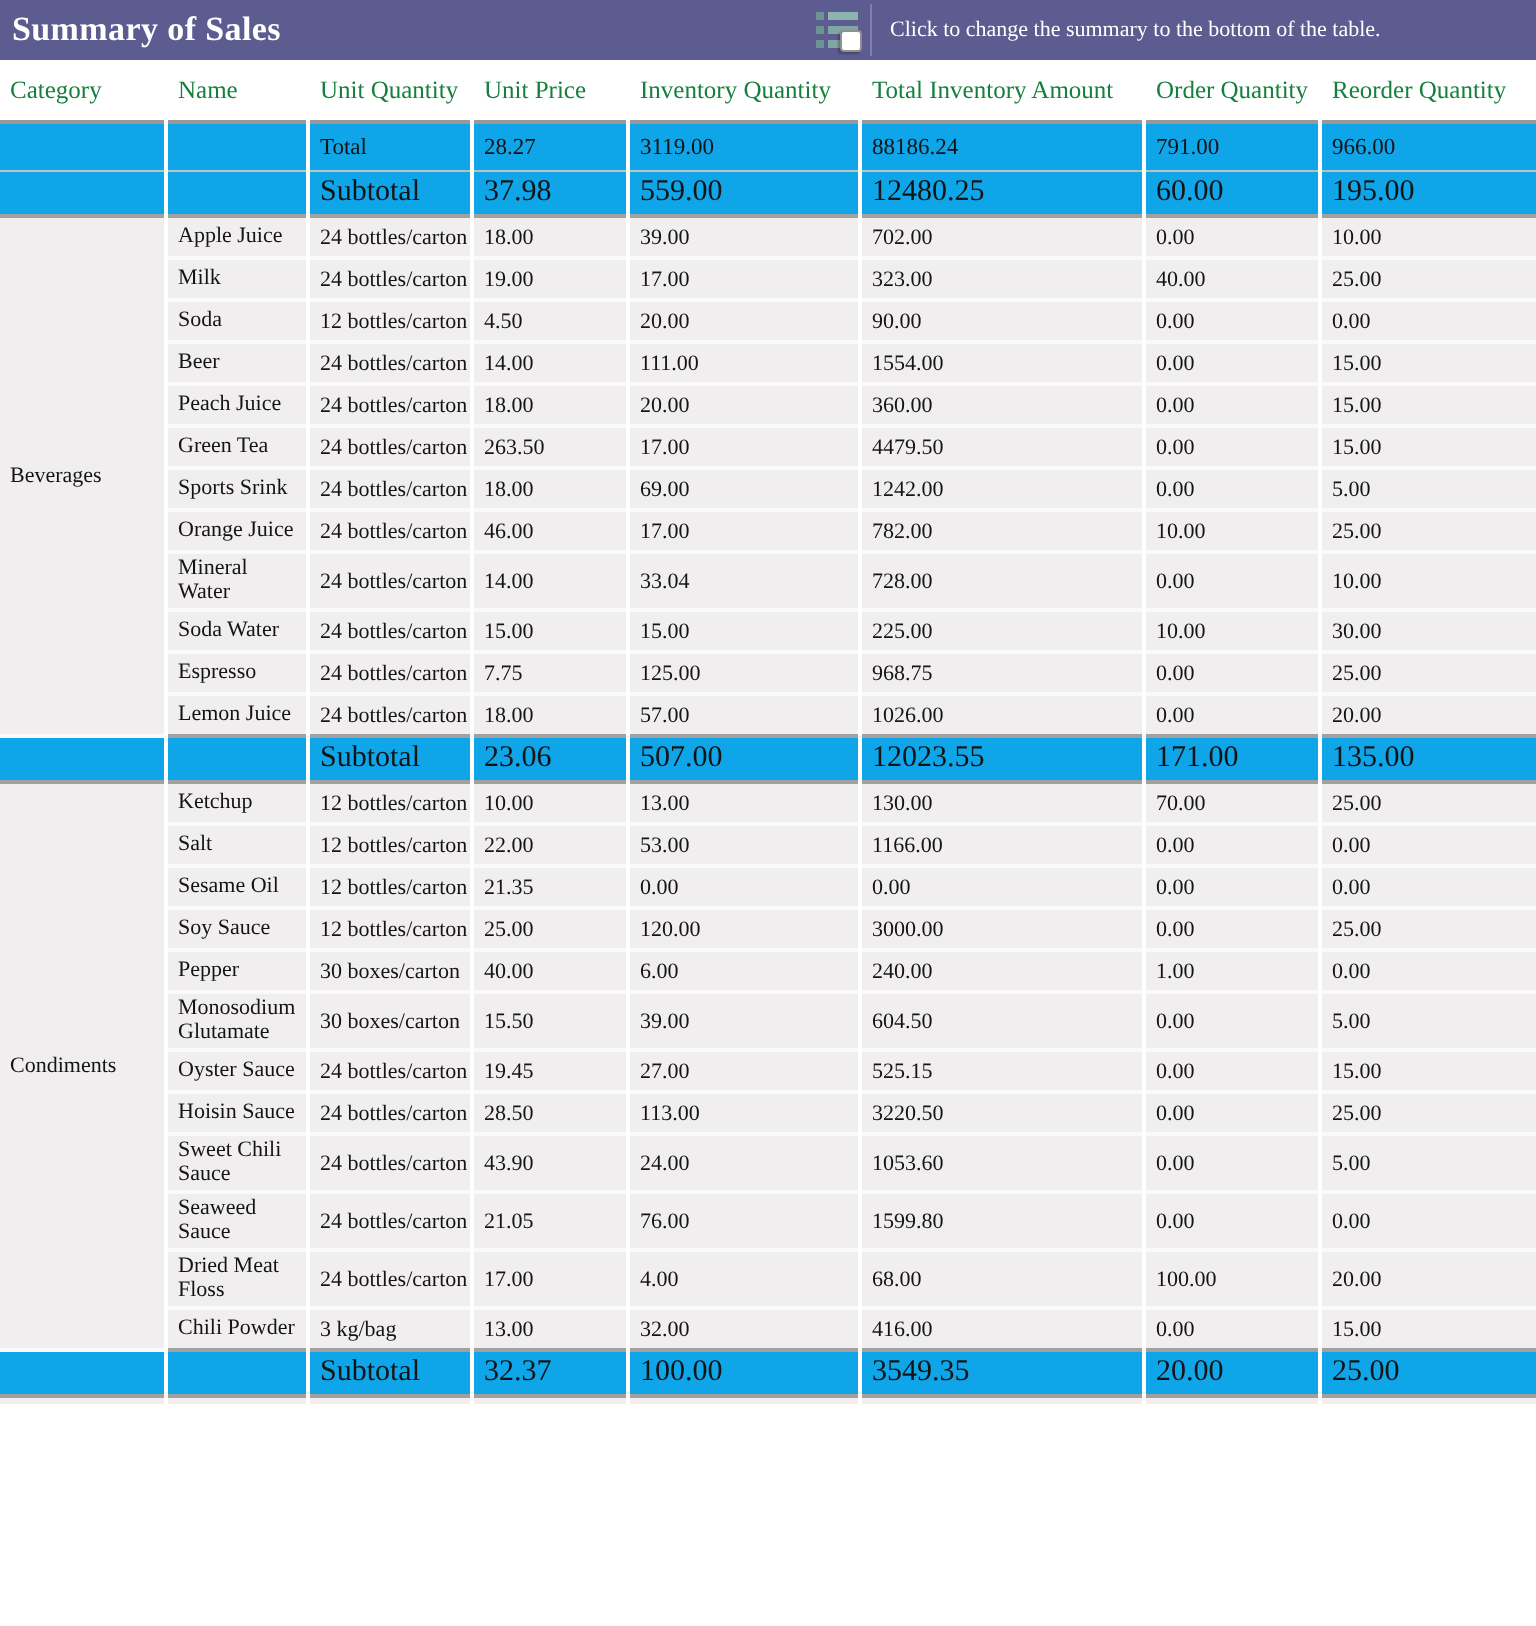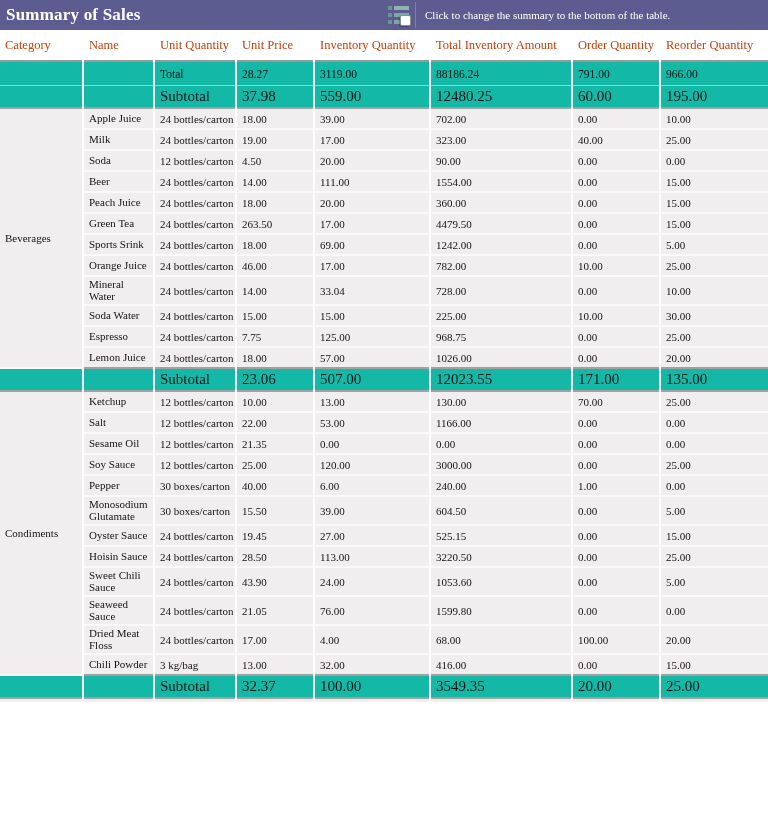--- a/index.html
+++ b/index.html
@@ -22,21 +22,21 @@
   
   .titlebar{
     position:relative;height:30px;background:var(--header-bg);
     display:flex;align-items:center;
   }
   .title{
     color:var(--header-text);font-size:17px;font-weight:bold;
     padding-left:6px;letter-spacing:.2px;white-space:nowrap;
   }
   .header-action{
-    position:absolute;left:386px;top:0;height:100%;
+    position:absolute;left:406px;top:0;height:100%;
     display:flex;align-items:center;gap:13px;cursor:pointer;
   }
   .header-sep{
     position:absolute;left:29px;top:2px;bottom:2px;width:1px;
     background:rgba(255,255,255,.22);
   }
   .note{color:var(--header-text);font-size:11px;white-space:nowrap;}
   
   .summary-icon{position:relative;width:26px;height:24px;display:inline-block;flex:0 0 auto;}
   .summary-icon .bar{position:absolute;left:8px;width:15px;height:4px;background:var(--icon-teal);}
@@ -51,39 +51,39 @@
     position:absolute;right:1px;bottom:1px;width:11px;height:11px;background:#fff;
     border:1px solid #8f8f8f;border-radius:2px;box-shadow:-1px 1px 1px rgba(0,0,0,.25);
   }
   
   .table-wrap{overflow:hidden;width:768px;}
   table{
     border-collapse:separate;border-spacing:2px 0;
     width:772px;margin-left:-2px;table-layout:fixed;
   }
   th{
-    text-align:left;font-weight:normal;font-size:12.5px;color:#c2410c;
+    text-align:left;font-weight:normal;font-size:12.5px;color:#15803d;
     padding:8px 4px 7px 5px;background:#fff;
     border-bottom:2px solid #9b9898;white-space:nowrap;overflow:hidden;
   }
   td{
     font-size:11px;color:var(--text);padding:2px 0 2px 5px;
     vertical-align:middle;overflow:hidden;
   }
   tr.item-row td{
     background:var(--row-bg);height:21px;
     border-bottom:2px solid var(--row-gap);
   }
   tr.item-row.last td{border-bottom:2px solid var(--border-strong);}
   td.category-cell{
     background:var(--row-bg);border-bottom:2px solid var(--border-strong);
     font-size:11px;
   }
   td.name-cell{line-height:1.05;padding-right:2px;margin-top:39px;}
-  tr.summary td{background:#14b8a6;}
+  tr.summary td{background:#0ea5e9;}
   tr.total td{height:24px;border-bottom:1px solid var(--border-light);font-size:11.5px;}
   tr.subtotal td{height:17px;border-bottom:2px solid var(--border-strong);font-size:15px;}
   td.summary-label{font-size:13.5px;}
   tr.sliver td{background:var(--row-bg);height:3px;padding:0;border:none;}
 </style>
 </head>
 <body>
 
 <div class="titlebar">
   <div class="title">Summary of Sales</div>

